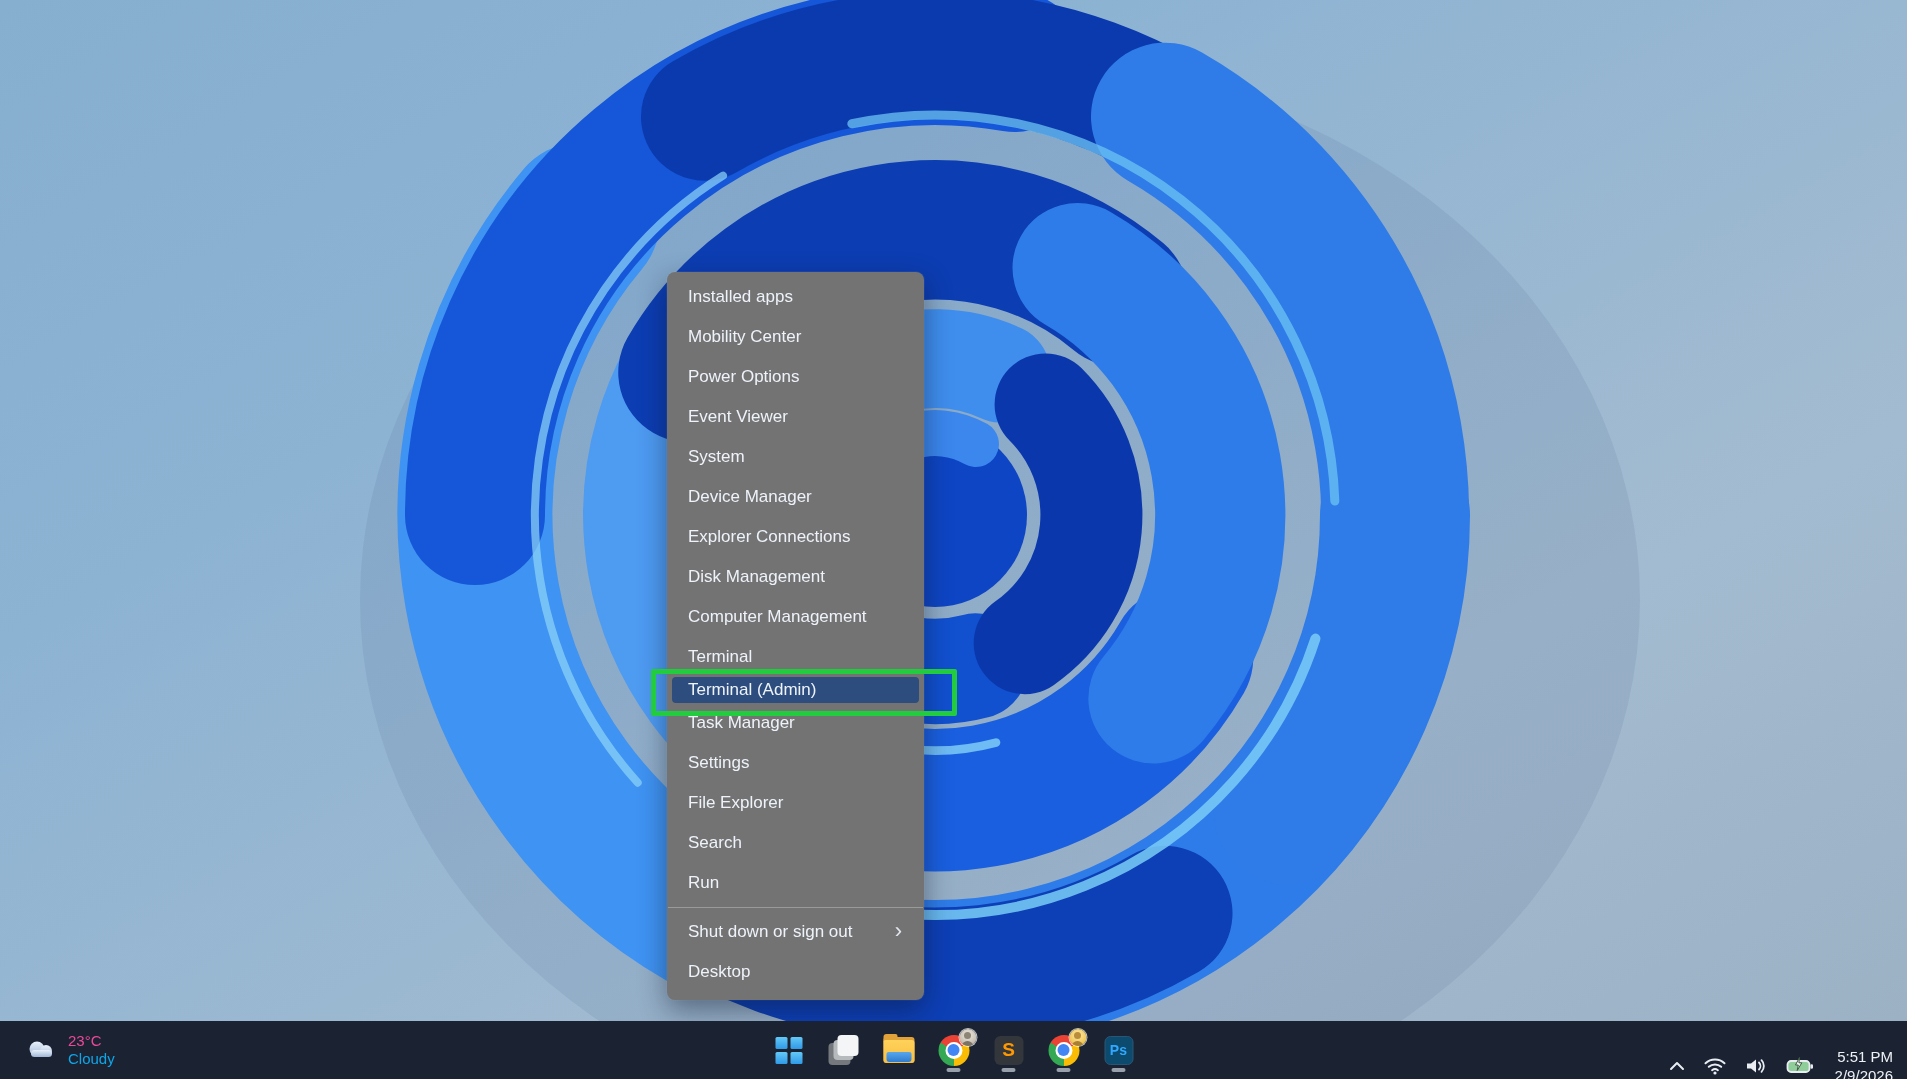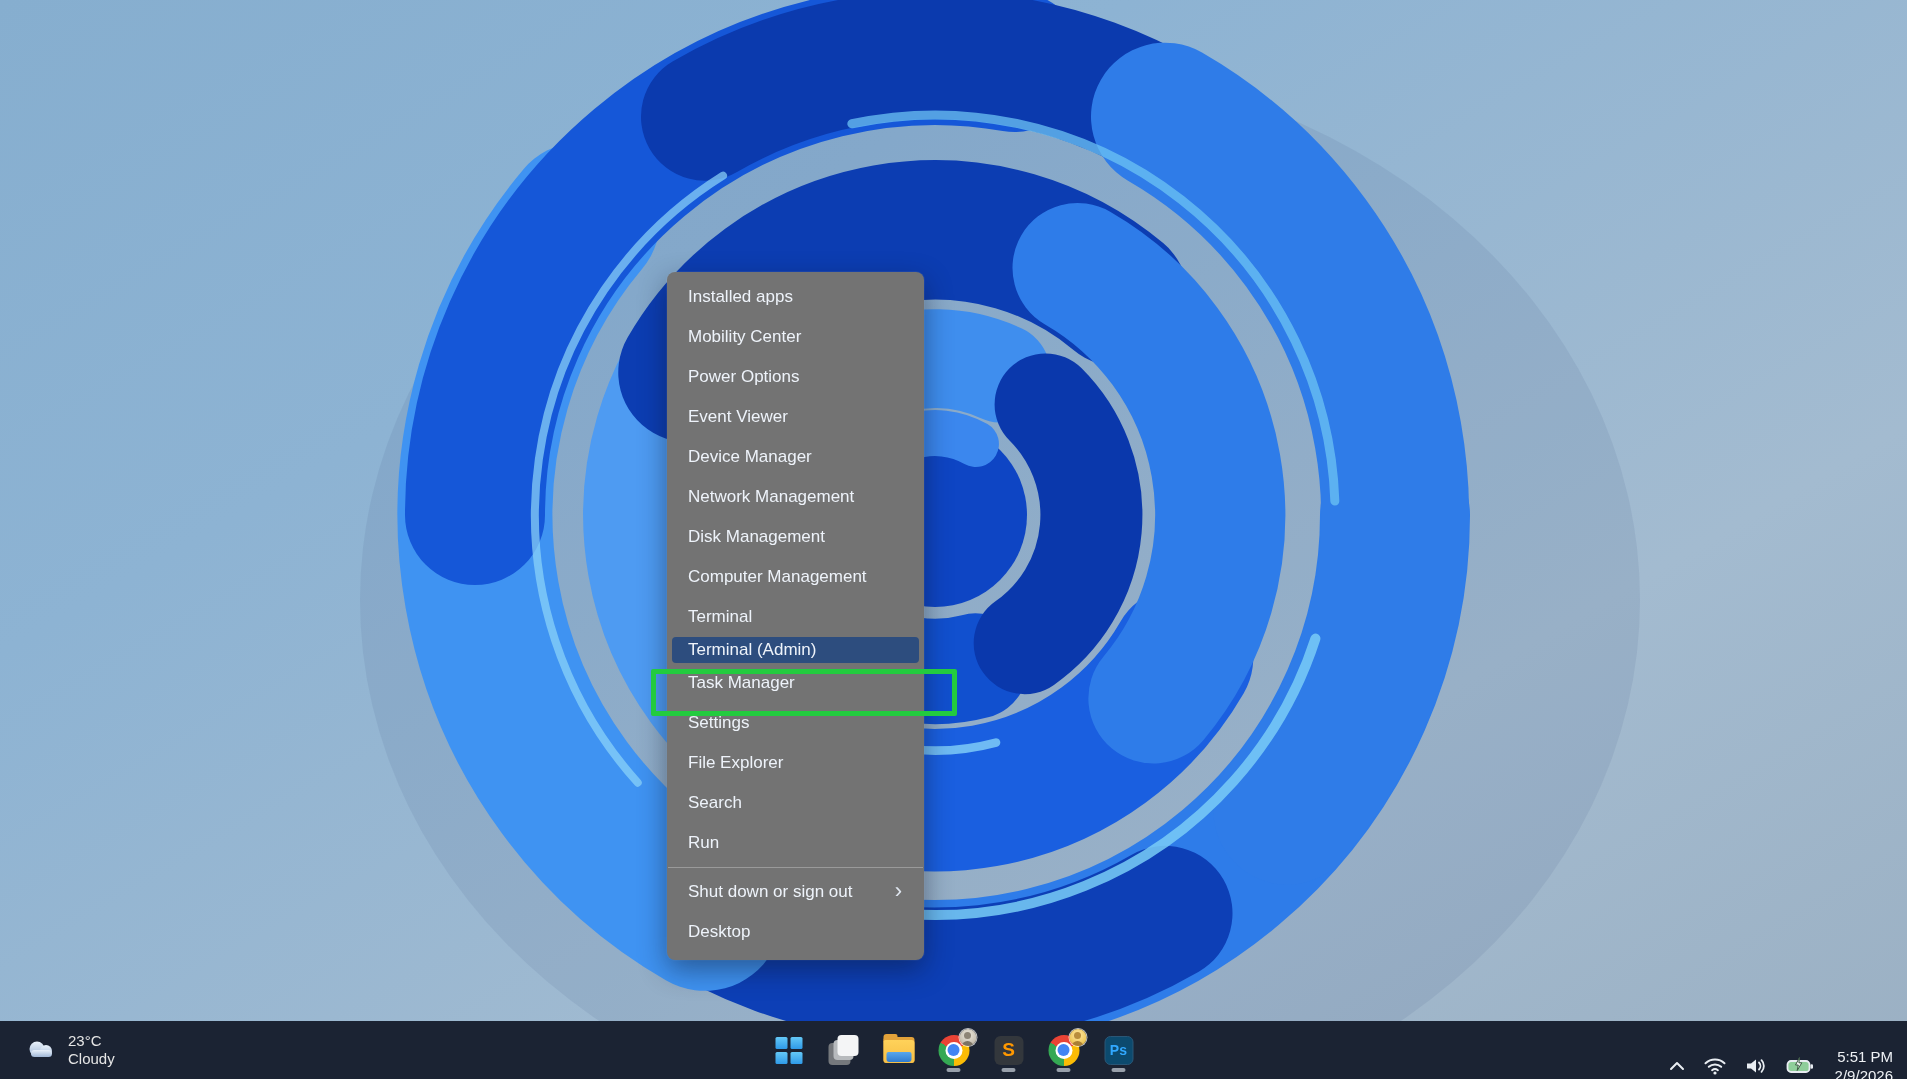--- a/index.html
+++ b/index.html
@@ -35,22 +35,22 @@
   }
 
   
   .taskbar {
     position:absolute; left:0; bottom:0; width:1907px; height:58px;
     background:#1b2333; z-index:10; display:flex; align-items:center;
   }
   .tb-weather { position:absolute; left:14px; top:0; height:58px;
     display:flex; align-items:center; gap:10px; padding:0 10px; border-radius:6px; }
   .tb-weather .wtxt { line-height:18px; }
-  .w-temp { color:#e5e5e5; font-size:15px; }
-  .w-cond { color:#e5e5e5; font-size:15px; }
+  .w-temp { color:#ec4899; font-size:15px; }
+  .w-cond { color:#0ea5e9; font-size:15px; }
 
   .tb-center { position:absolute; left:50%; top:0; transform:translateX(-50%);
     height:58px; display:flex; align-items:center; gap:12px; }
   .tb-btn { width:43px; height:48px; border-radius:6px; position:relative;
     display:flex; align-items:center; justify-content:center; }
   .run-pill { position:absolute; bottom:2px; left:50%; transform:translateX(-50%);
     width:14px; height:4px; border-radius:3px; background:#98a0ab; }
 
   
   .start-logo { width:27px; height:27px; display:grid;
@@ -153,24 +153,27 @@
   <div class="menu-item">
       <span>Mobility Center</span>
     </div>
   <div class="menu-item">
       <span>Power Options</span>
     </div>
   <div class="menu-item">
       <span>Event Viewer</span>
     </div>
   <div class="menu-item">
+      <span>System</span>
+    </div>
+  <div class="menu-item">
       <span>Device Manager</span>
     </div>
   <div class="menu-item">
-      <span>Network Management</span>
+      <span>Explorer Connections</span>
     </div>
   <div class="menu-item">
       <span>Disk Management</span>
     </div>
   <div class="menu-item">
       <span>Computer Management</span>
     </div>
   <div class="menu-item">
       <span>Terminal</span>
     </div>

